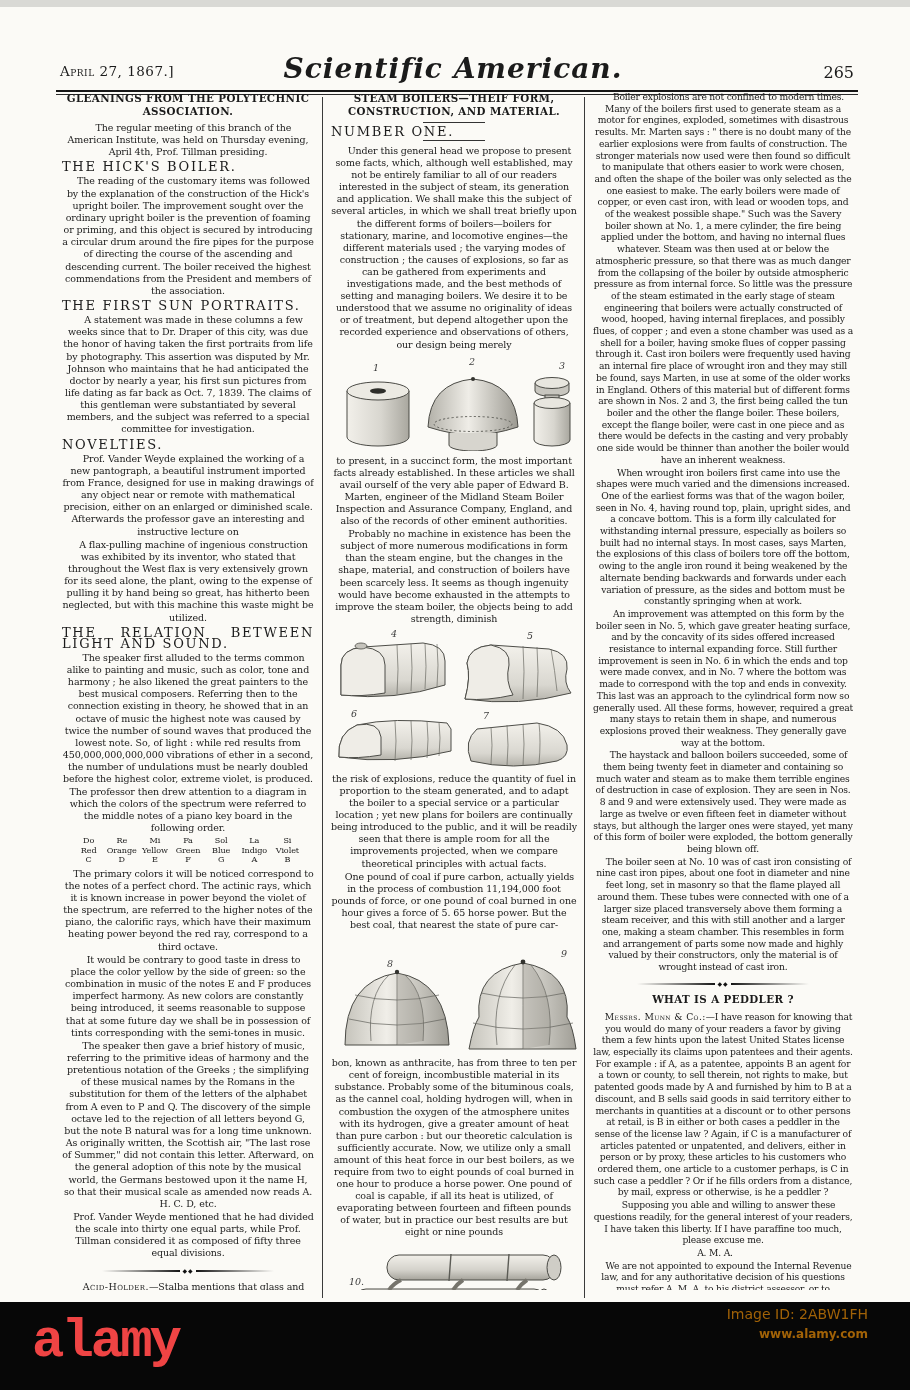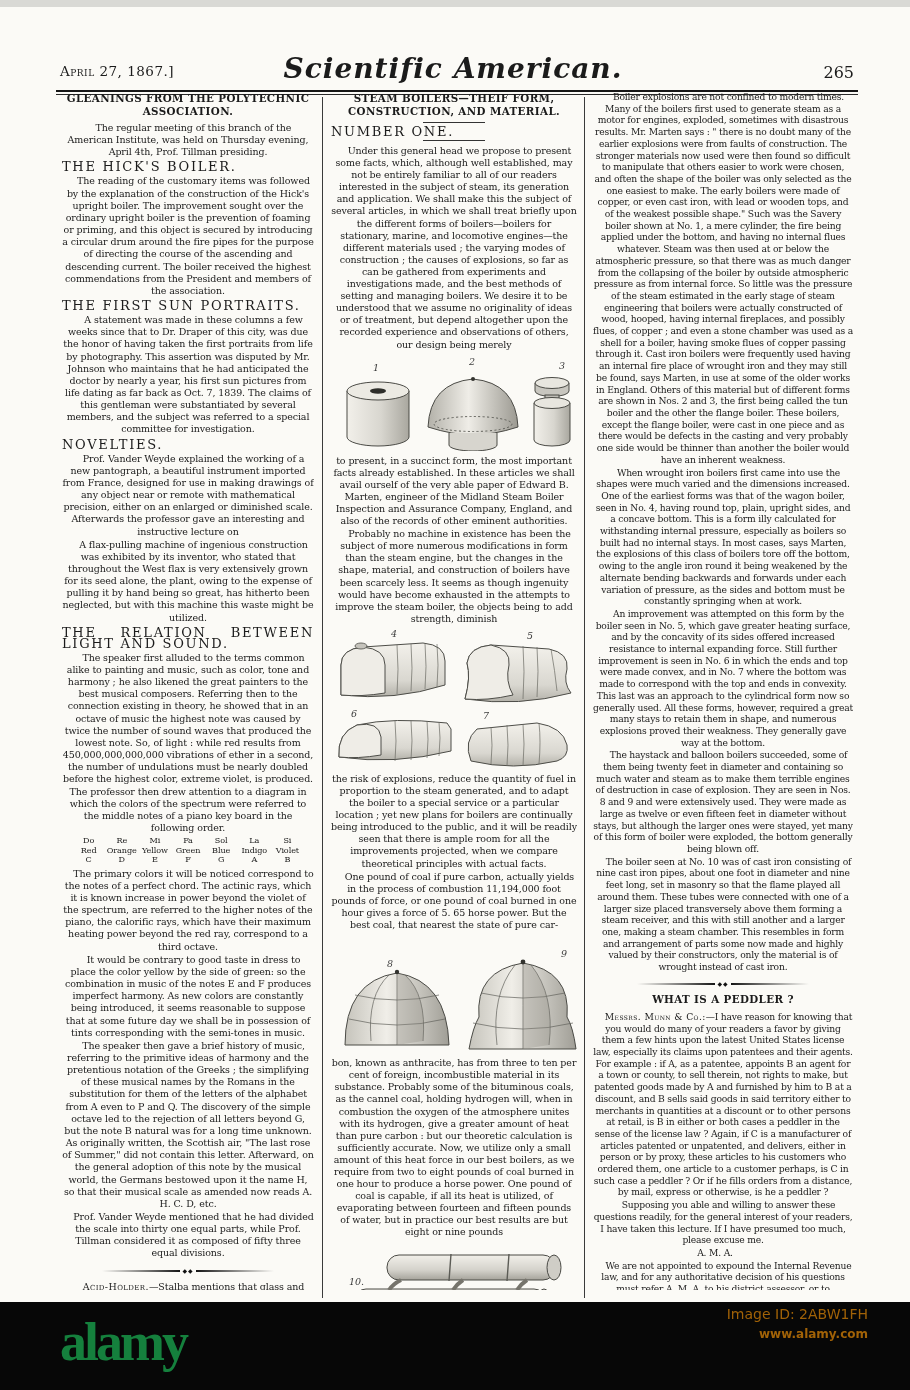--- a/index.html
+++ b/index.html
@@ -51,22 +51,22 @@
 
   
   .fig { position:relative; margin:4px auto 4px auto; }
   .figlabel { position:absolute; font-style:italic; font-size:9.5px; color:#3c3c3c;
               font-family:"DejaVu Serif",serif; line-height:9px; }
 
   .sig { text-align:right; padding-right:16px; }
 
   
   .footer-bar { position:absolute; left:0; top:1302px; width:910px; height:88px; background:#070707; }
-  .alamy-logo { position:absolute; left:60px; top:10px; color:#15803d;
-                font-family:Liberation Serif, serif;
+  .alamy-logo { position:absolute; left:32px; top:10px; color:#ef4444;
+                font-family:Liberation Mono, monospace;
                 font-weight:bold; font-size:54px; letter-spacing:-3px; line-height:60px; }
   .footer-right { position:absolute; right:42px; top:4px; text-align:right; color:#a16207;
                   font-family:"DejaVu Sans","Liberation Sans",sans-serif; }
   .footer-id  { font-size:14px; margin-bottom:5px; }
   .footer-url { font-size:12px; font-weight:bold; }
 </style>
 </head>
 <body>
 
 <div class="page">
@@ -313,21 +313,21 @@
 
     <div class="orn">
         <span class="l"></span>
         <span class="d">◆◆</span>
         <span class="r"></span>
       </div>
 
     <div class="headline">WHAT IS A PEDDLER ?</div>
 
     <p><span class="lead">Messrs. Munn &amp; Co.:</span><span>—I have reason for knowing that you would do many of your readers a favor by giving them a few hints upon the latest United States license law, especially its claims upon patentees and their agents.  For example : if A, as a patentee, appoints B an agent for a town or county, to sell therein, not rights to make, but patented goods made by A and furnished by him to B at a discount, and B sells said goods in said territory either to merchants in quantities at a discount or to other persons at retail, is B in either or both cases a peddler in the sense of the license law ?  Again, if C is a manufacturer of articles patented or unpatented, and delivers, either in person or by proxy, these articles to his customers who ordered them, one article to a customer perhaps, is C in such case a peddler ?  Or if he fills orders from a distance, by mail, express or otherwise, is he a peddler ?</span></p>
-    <p>Supposing you able and willing to answer these questions readily, for the general interest of your readers, I have taken this lecture.  If I have presumed too much, please excuse me.</p>
+    <p>Supposing you able and willing to answer these questions readily, for the general interest of your readers, I have taken this liberty.  If I have paraffine too much, please excuse me.</p>
     <p class="sig noindent">A. M. A.</p>
     <p>We are not appointed to expound the Internal Revenue law, and for any authoritative decision of his questions must refer A. M. A. to his district assessor, or to Commissioner Rollins at Washington.  From the official instructions just issued, however, we make two extracts which may throw light on the first question :—</p>
 
   </div>
 
   <div class="footer-bar">
     <div class="alamy-logo">alamy</div>
     <div class="footer-right">
       <div class="footer-id">Image ID: 2ABW1FH</div>
       <div class="footer-url">www.alamy.com</div>

